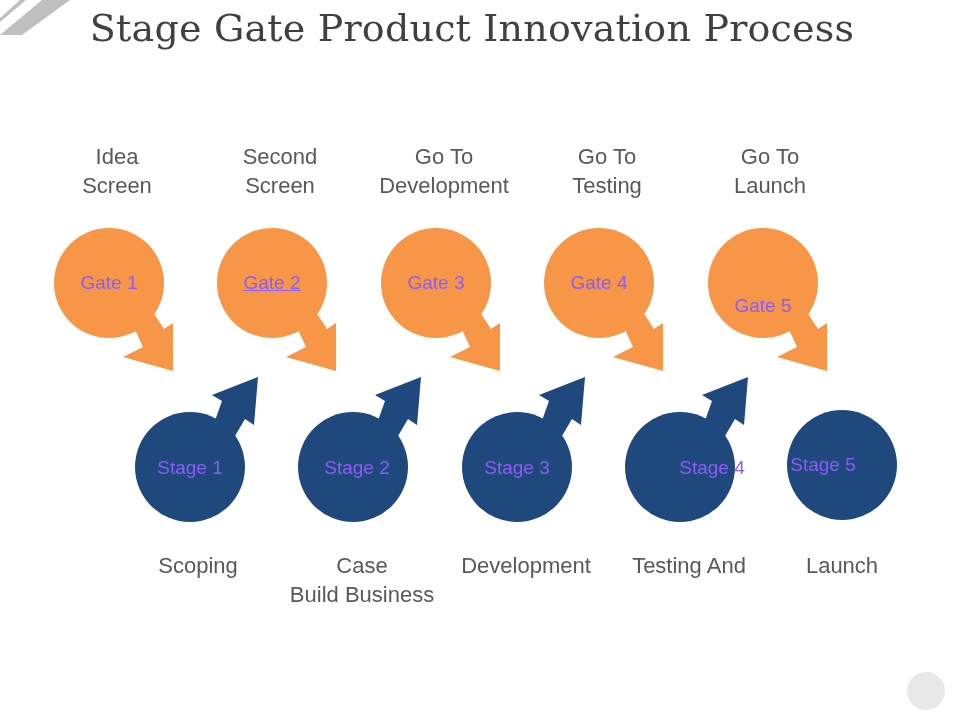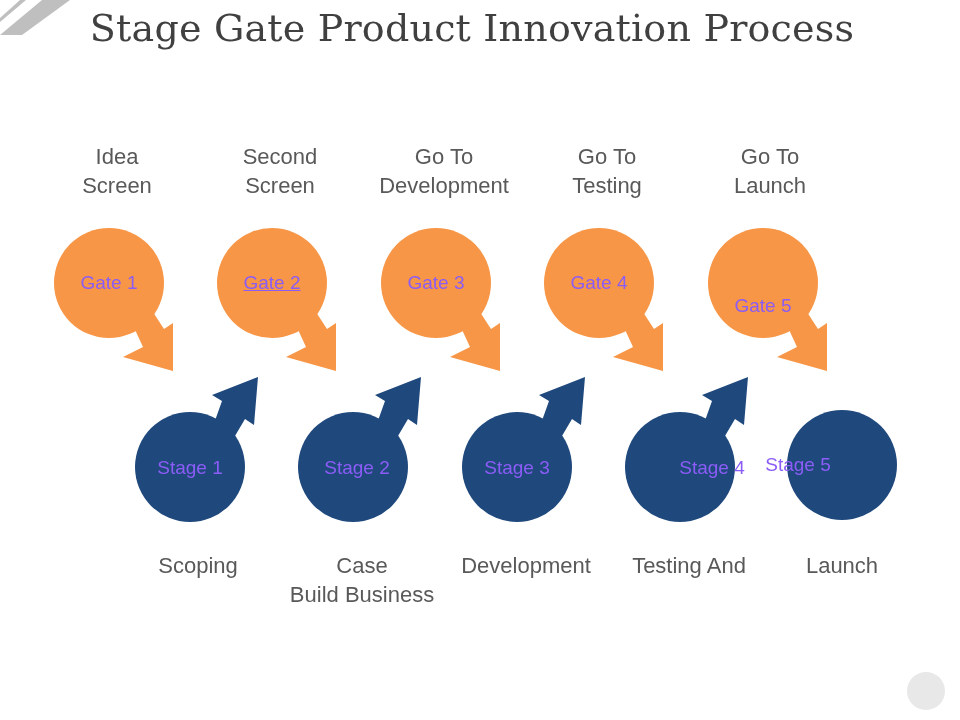--- a/index.html
+++ b/index.html
@@ -69,21 +69,21 @@
 <div class="circ-text" style="left:54px; top:272px;">Gate 1</div>
 <div class="circ-text" style="left:217px; top:272px;text-decoration:underline;">Gate 2</div>
 <div class="circ-text" style="left:381px; top:272px;">Gate 3</div>
 <div class="circ-text" style="left:544px; top:272px;">Gate 4</div>
 <div class="circ-text" style="left:708px; top:279px;margin-top:16px;">Gate 5</div>
 
 <div class="circ-text" style="left:135px; top:457px;">Stage 1</div>
 <div class="circ-text" style="left:302px; top:457px;">Stage 2</div>
 <div class="circ-text" style="left:462px; top:457px;">Stage 3</div>
 <div class="circ-text" style="left:625px; top:457px;padding-left:32px;">Stage 4</div>
-<div class="circ-text" style="left:743px; top:454px;text-align:center;">Stage 5</div>
+<div class="circ-text" style="left:768px; top:454px;text-align:center;">Stage 5</div>
 
 <div class="label" style="left:113px; top:551px;">
     <div>Scoping</div>
     <div></div>
   </div>
 <div class="label" style="left:277px; top:551px;">
     <div>Case</div>
     <div>Build Business</div>
   </div>
 <div class="label" style="left:441px; top:551px;">

